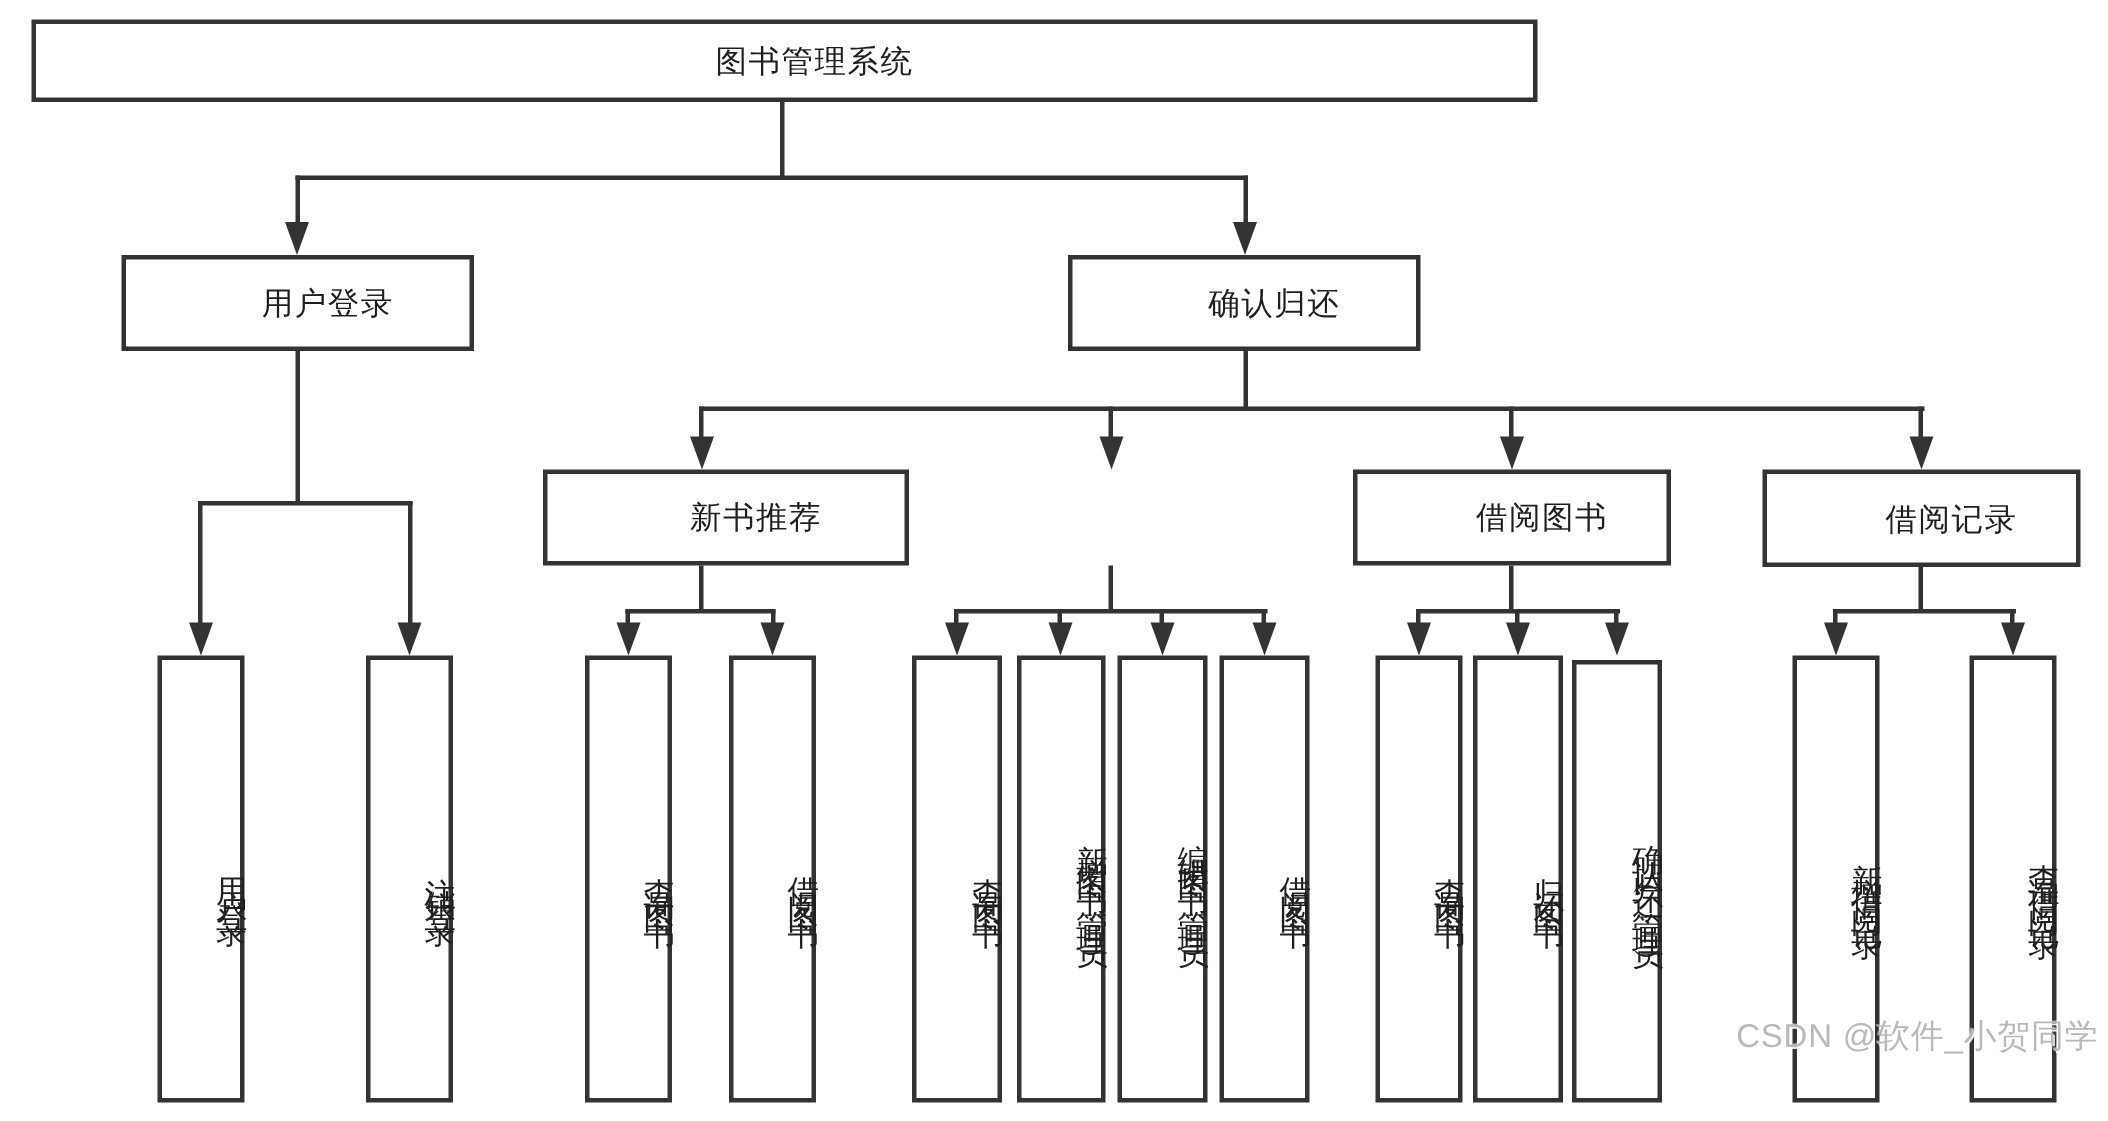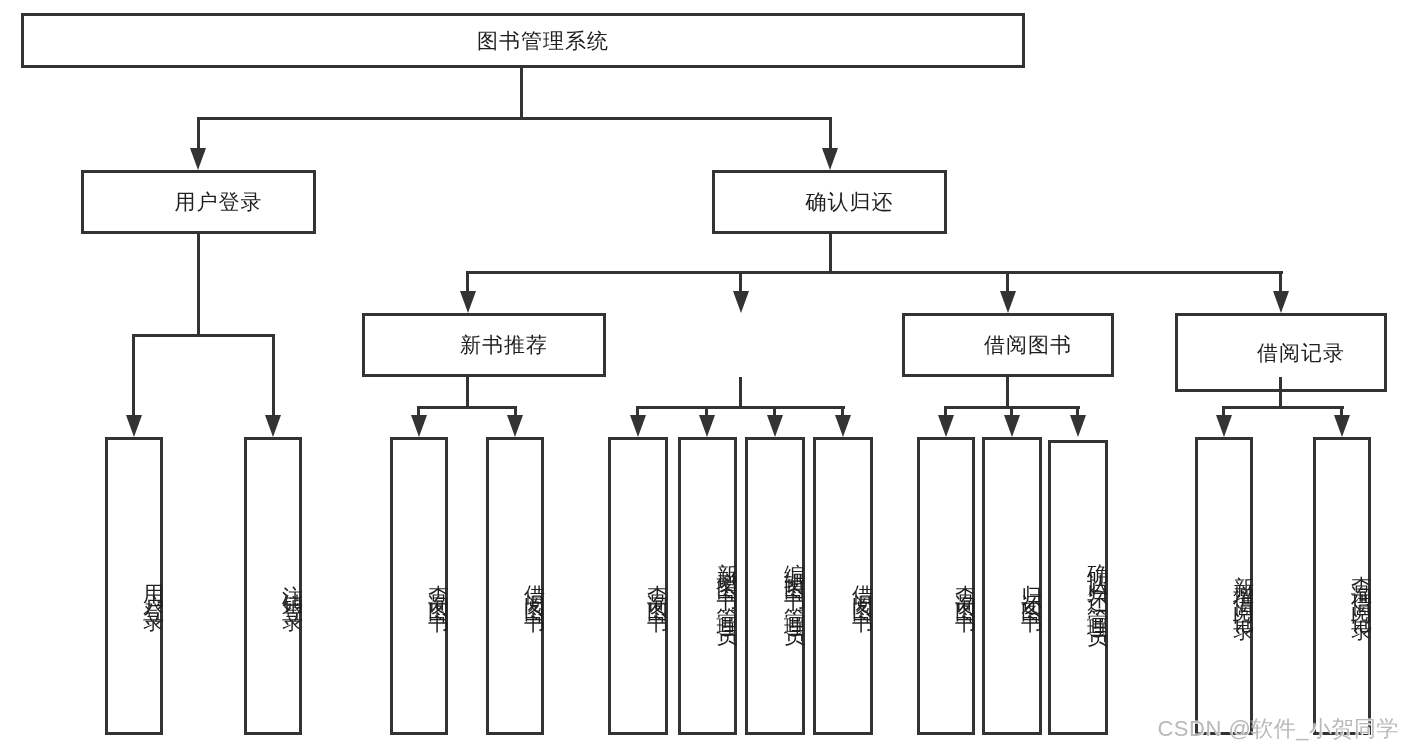--- a/index.html
+++ b/index.html
@@ -45,21 +45,21 @@
   .hline{position:absolute;height:3px;background:var(--line);}
   .arrow{
     position:absolute;
     width:0;height:0;
     border-left:8px solid transparent;
     border-right:8px solid transparent;
     border-top:22px solid var(--line);
   }
   .watermark{
     position:absolute;
-    top:714px;right:6px;
+    top:676px;right:6px;
     font-size:22px;
     color:var(--wm);
     letter-spacing:.5px;
     white-space:nowrap;
     text-shadow:1px 1px 0 rgba(255,255,255,.9), -1px -1px 0 rgba(255,255,255,.5);
     z-index:5;
     pointer-events:none;
   }
 </style>
 </head>
@@ -102,21 +102,21 @@
   <div class="arrow" style="left:1000px;top:291px;"></div>
   <div class="vline" style="left:1279px;top:271px;height:26px;"></div>
   <div class="arrow" style="left:1273px;top:291px;"></div>
 
   <div class="node node-h" style="left:362px;top:313px;width:244px;height:64px;">
     <span>新书推荐</span>
   </div>
   <div class="node node-h" style="left:902px;top:313px;width:212px;height:64px;">
     <span>借阅图书</span>
   </div>
-  <div class="node node-h" style="left:1175px;top:313px;width:212px;height:79px;">
+  <div class="node node-h" style="left:1175px;top:313px;width:212px;height:65px;">
     <span>借阅记录</span>
   </div>
 
   <div class="vline" style="left:466px;top:377px;height:31px;"></div>
   <div class="hline" style="left:417px;top:406px;width:100px;"></div>
   <div class="vline" style="left:417px;top:406px;height:11px;"></div>
   <div class="arrow" style="left:411px;top:415px;"></div>
   <div class="vline" style="left:514px;top:406px;height:11px;"></div>
   <div class="arrow" style="left:507px;top:415px;"></div>
 

